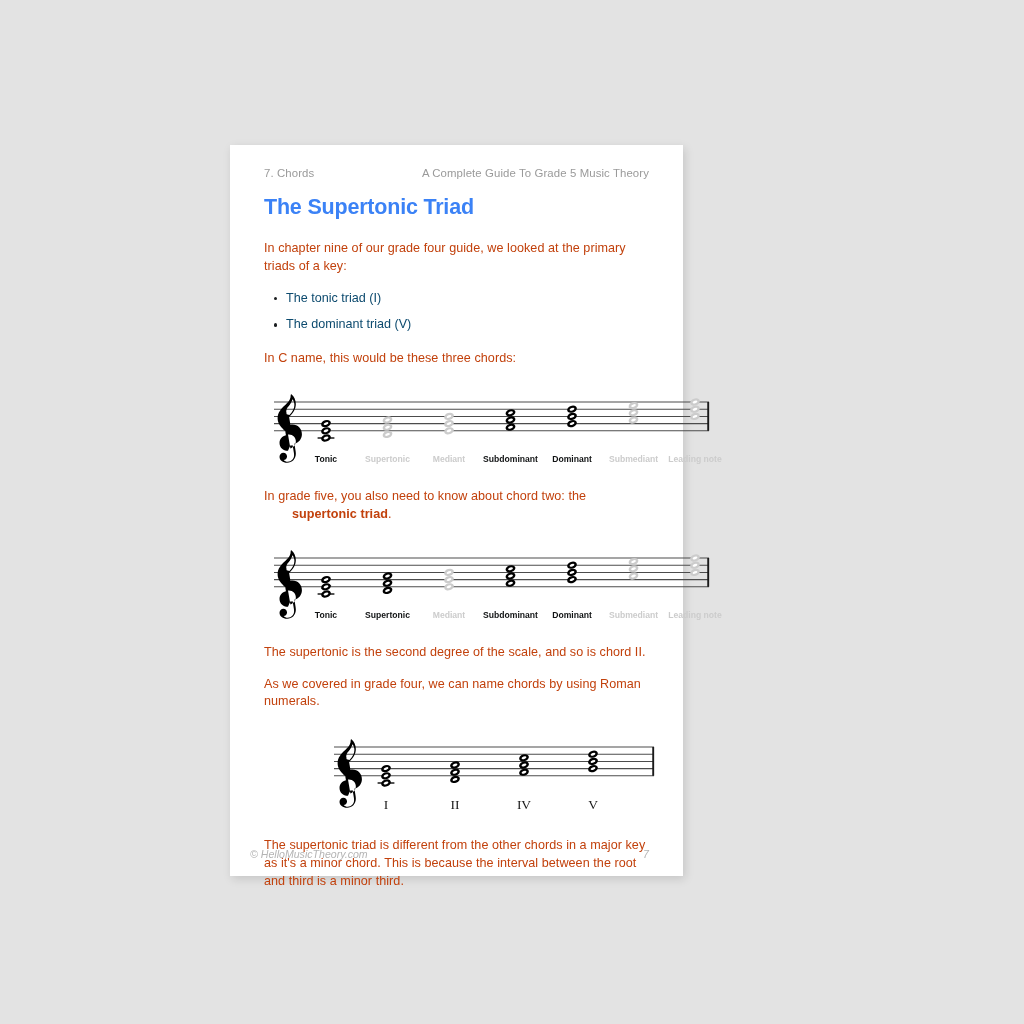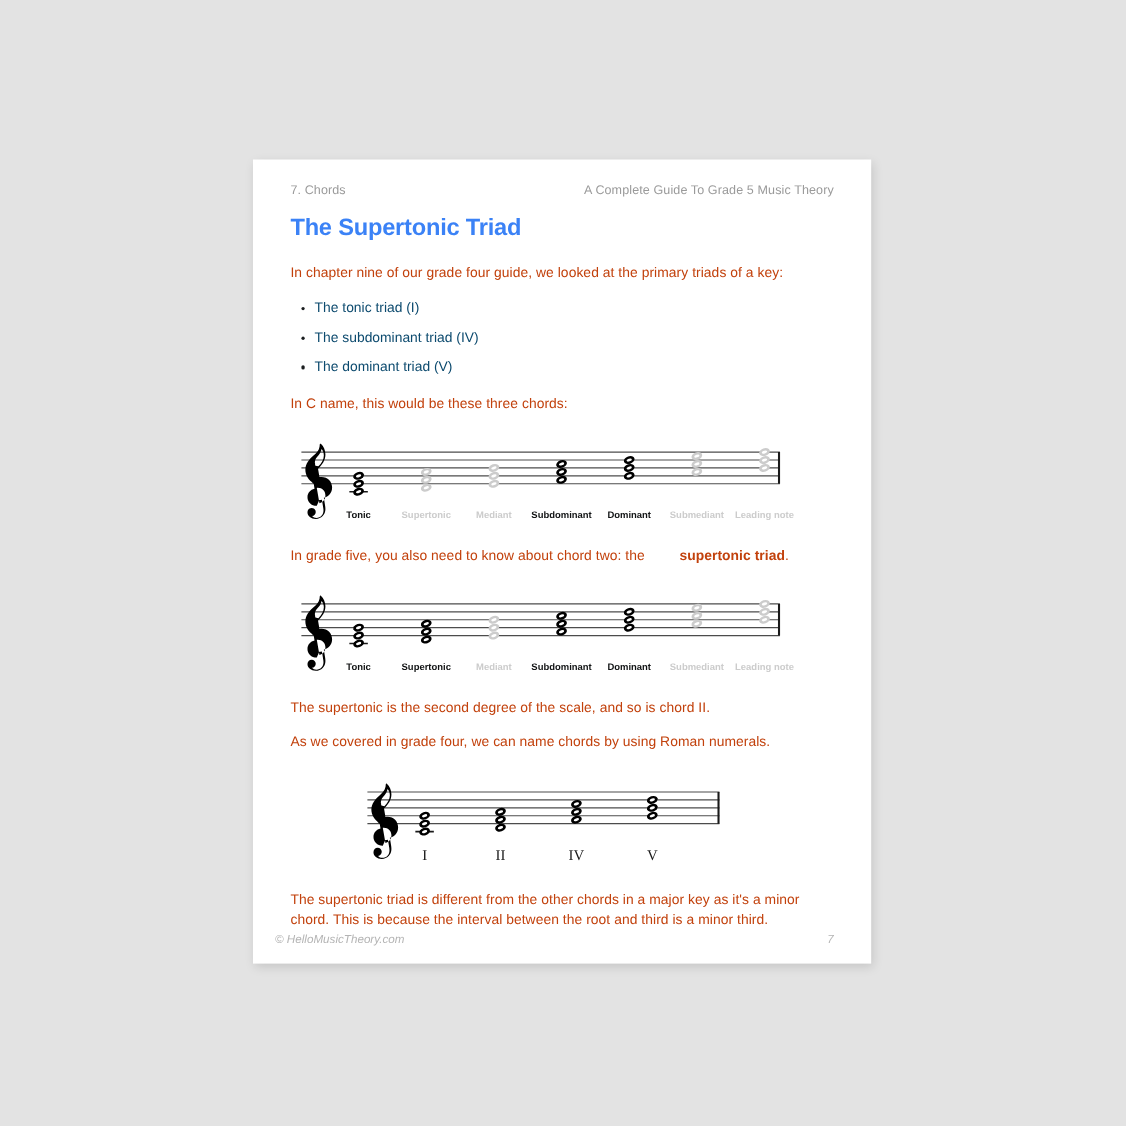--- a/index.html
+++ b/index.html
@@ -12,21 +12,21 @@
     overflow: hidden;
   }
   #stage {
     position: relative;
     width: 1024px; height: 1024px;
     background: #e3e3e3;
   }
   .page-card {
     position: absolute;
     left: 230px; top: 145px;
-    width: 562px; height: 731px;
+    width: 453px; height: 731px;
     background: #ffffff;
     box-shadow: 2px 3px 9px rgba(0,0,0,0.13);
     padding: 22px 34px 0 34px;
   }
   .running-head {
     display: flex;
     justify-content: space-between;
     align-items: baseline;
     font-size: 11.4px;
     color: #9a9a9a;
@@ -116,21 +116,20 @@
       <span>7. Chords</span>
       <span>A Complete Guide To Grade 5 Music Theory</span>
     </div>
 
     <h1 class="page-title">The Supertonic Triad</h1>
 
     <p class="body-text">In chapter nine of our grade four guide, we looked at the primary triads of a key:</p>
 
     <ul class="triad-list">
       <li>The tonic triad (I)</li>
-      <li>The subdominant triad (IV)</li>
       <li>The dominant triad (V)</li>
     </ul>
 
     <p class="body-text">In C name, this would be these three chords:</p>
 
     <div class="figure fig1">
       <svg id="svg-staff1" width="494" height="88" viewBox="0 0 494 88">
           <line x1="10" y1="20" x2="445" y2="20" class="staff-line"></line>
           <line x1="10" y1="27.2" x2="445" y2="27.2" class="staff-line"></line>
           <line x1="10" y1="34.4" x2="445" y2="34.4" class="staff-line"></line>

